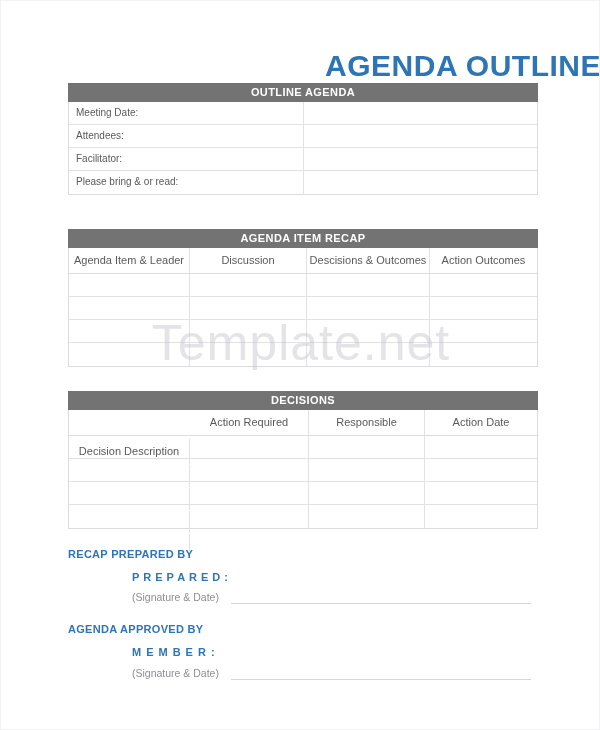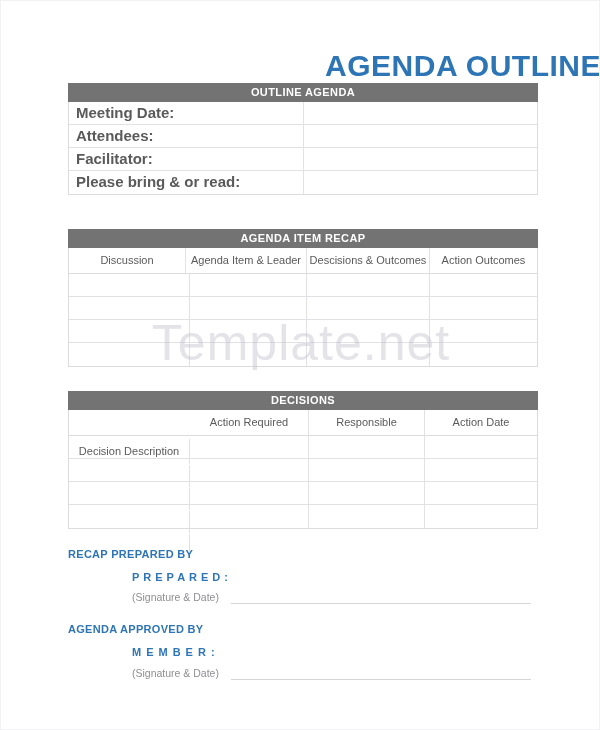--- a/index.html
+++ b/index.html
@@ -13,21 +13,21 @@
   .tbl-head { height:19px; line-height:19px; background:#737373; color:#fff; text-align:center;
     font-size:11px; font-weight:bold; letter-spacing:0.4px; }
   .tbl-body { border:1px solid #dcdce0; border-top:none; background:transparent; }
   .r { display:flex; height:23px; border-bottom:1px solid #e2e2e6; }
   .tbl-body .r:last-child { border-bottom:none; }
   .colhead { display:flex; height:26px; border-bottom:1px solid #dcdce0; }
   .colhead .c { line-height:25px; text-align:center; font-size:11px; color:#5a5a5a; }
   .c { height:100%; border-right:1px solid #e2e2e6; }
   .r .c:last-child, .colhead .c:last-child { border-right:none; }
 
-  .t1 .c1 { width:235px; padding-left:7px; font-size:15px; color:#5a5a5a; line-height:22px;font-weight:bold; }
+  .t1 .c1 { width:235px; padding-left:7px; font-size:10px; color:#5a5a5a; line-height:22px; }
   .t1 .c2 { flex:1; }
 
   .t2 .c1 { width:121px; } .t2 .c2 { width:117px; } .t2 .c3 { width:123px; } .t2 .c4 { flex:1; }
   .t3 .c1 { width:121px;margin-top:29px; } .t3 .c2 { width:119px;text-align:center; } .t3 .c3 { width:116px; } .t3 .c4 { flex:1; }
 
   .watermark { position:absolute; top:313px; left:0; width:600px; text-align:center;
     font-size:50px; font-weight:normal; color:rgba(186,186,198,0.40); letter-spacing:1px; z-index:6; }
 
   .sig-heading { position:absolute; left:67px; font-size:11px; font-weight:bold; color:#2e75b6; letter-spacing:0.3px; }
   .sig-role { position:absolute; left:131px; font-size:11px; font-weight:bold; color:#2e75b6; letter-spacing:4px; }
@@ -60,22 +60,22 @@
         <div class="c c1">Please bring &amp; or read:</div>
         <div class="c c2"></div>
       </div>
     </div>
   </div>
 
   <div class="tbl t2" style="top:228px;">
     <div class="tbl-head">AGENDA ITEM RECAP</div>
     <div class="tbl-body">
       <div class="colhead">
+        <div class="c c1">Agenda Item &amp; Leader</div>
         <div class="c c2">Discussion</div>
-        <div class="c c1">Agenda Item &amp; Leader</div>
         <div class="c c3">Descisions &amp; Outcomes</div>
         <div class="c c4">Action Outcomes</div>
       </div>
       <div class="r">
         <div class="c c1"></div>
           <div class="c c2"></div>
           <div class="c c3"></div>
           <div class="c c4"></div>
       </div>
       <div class="r">

